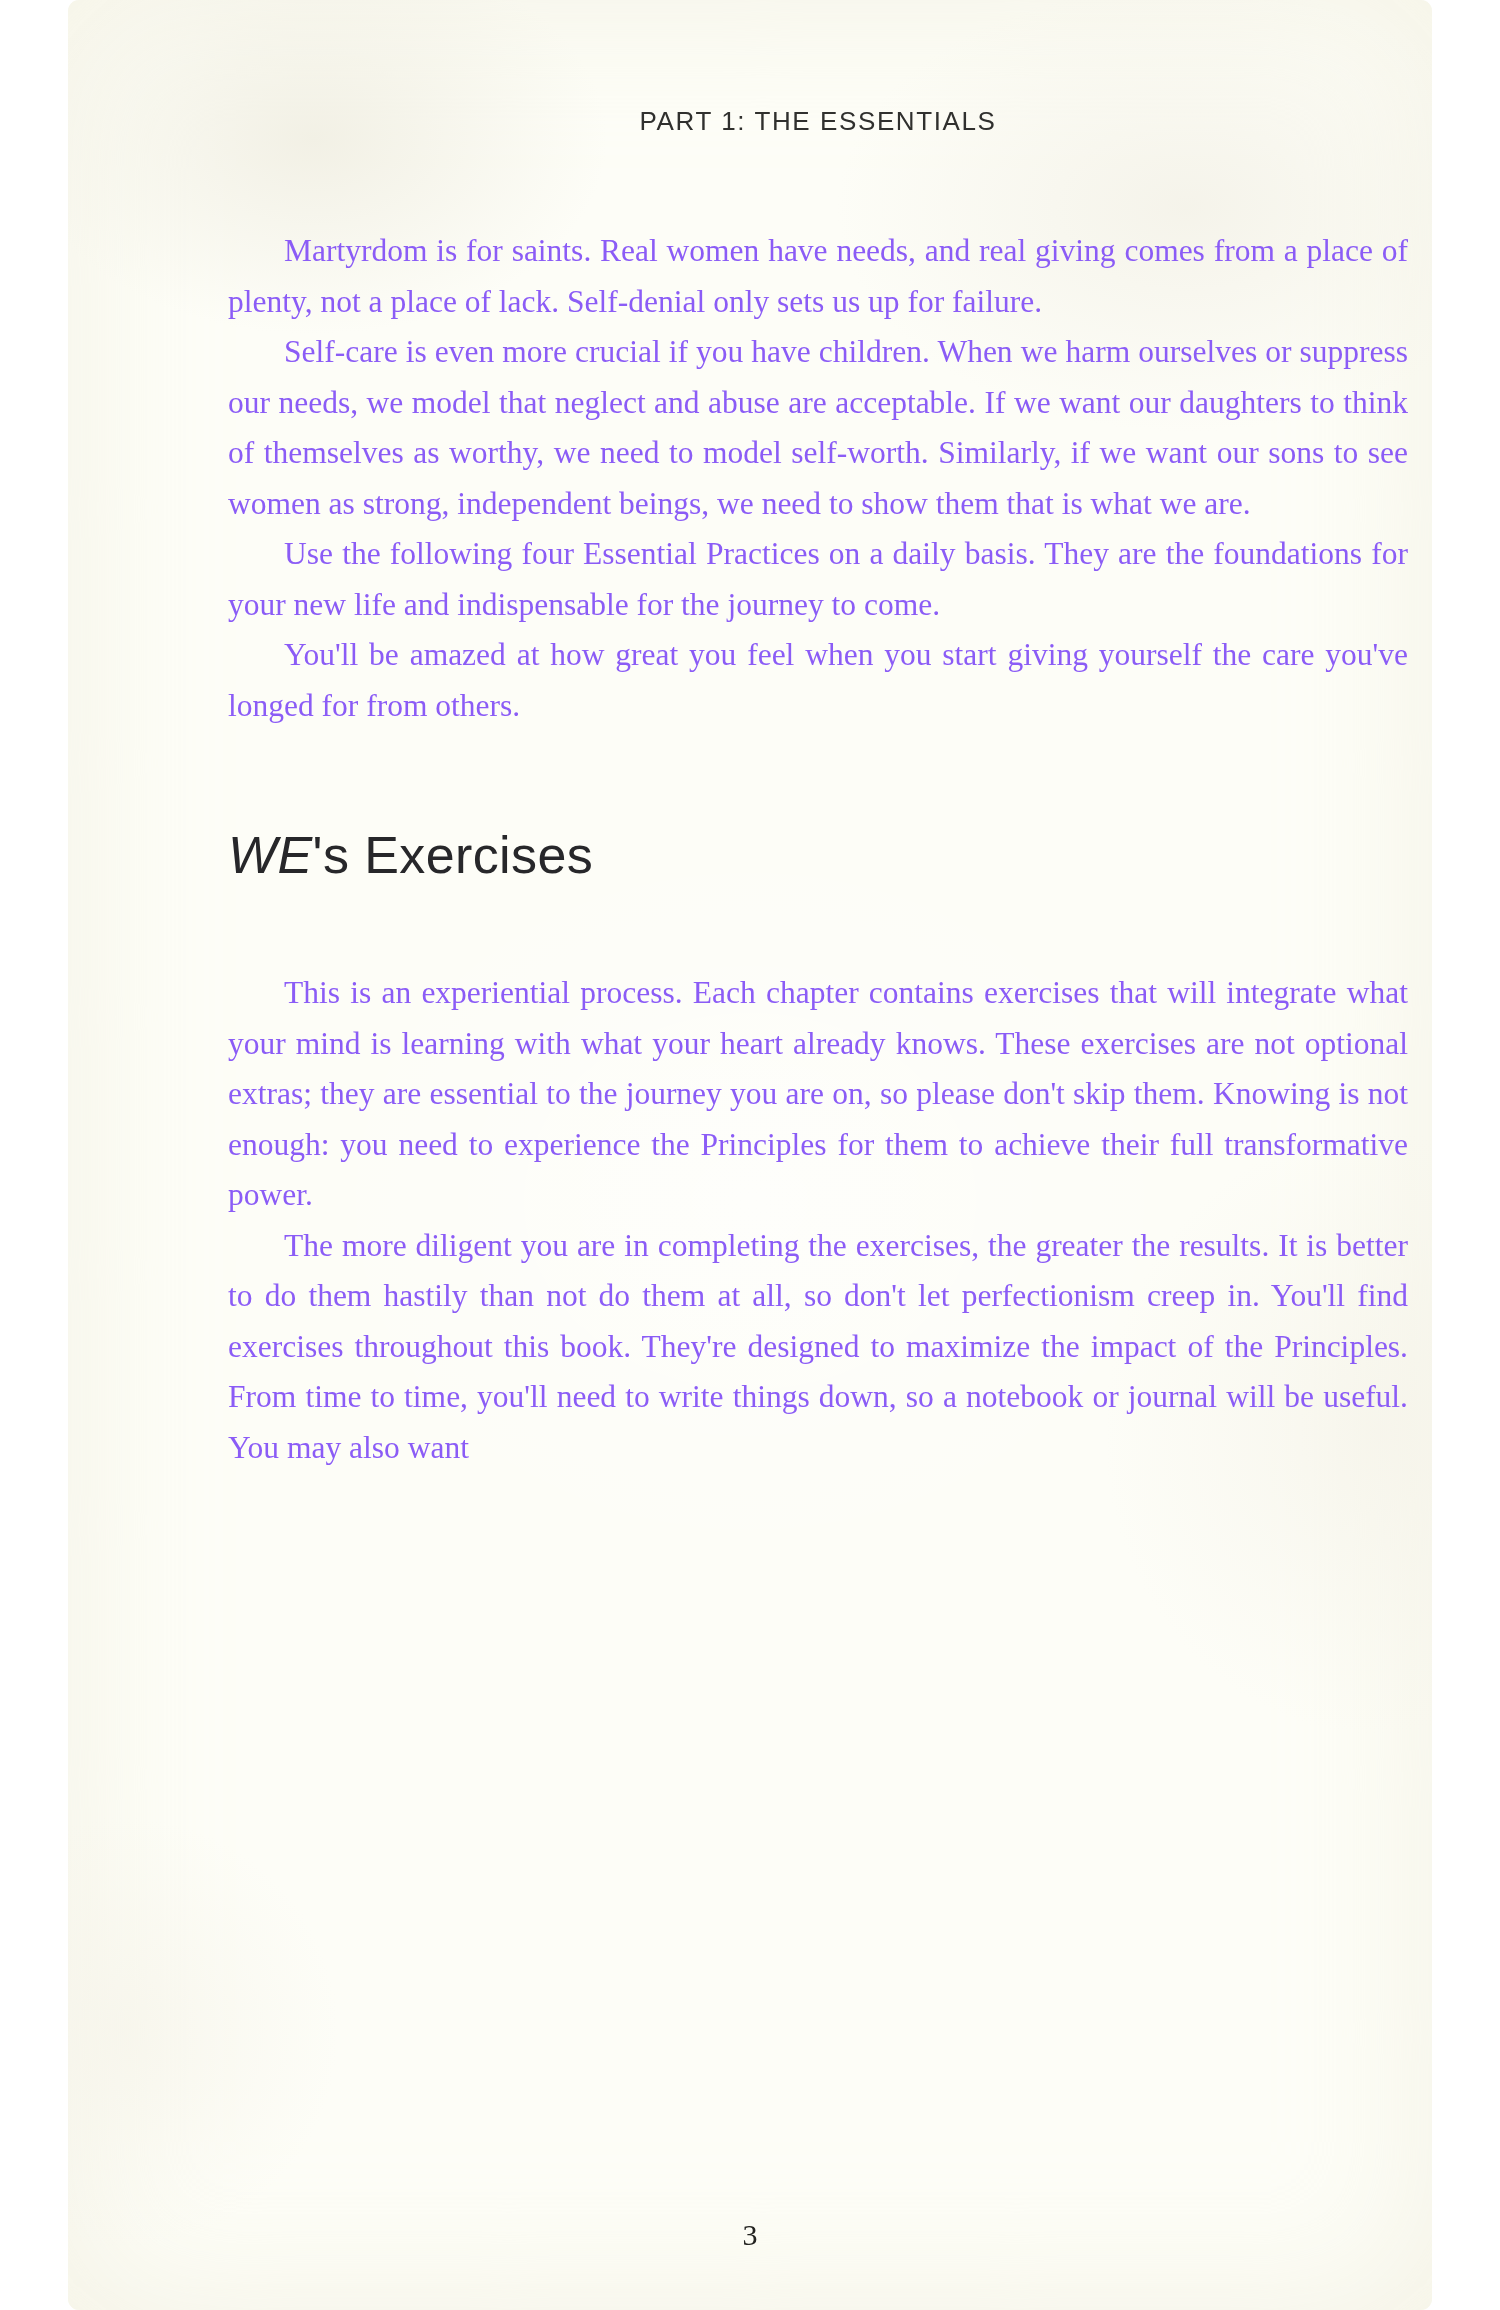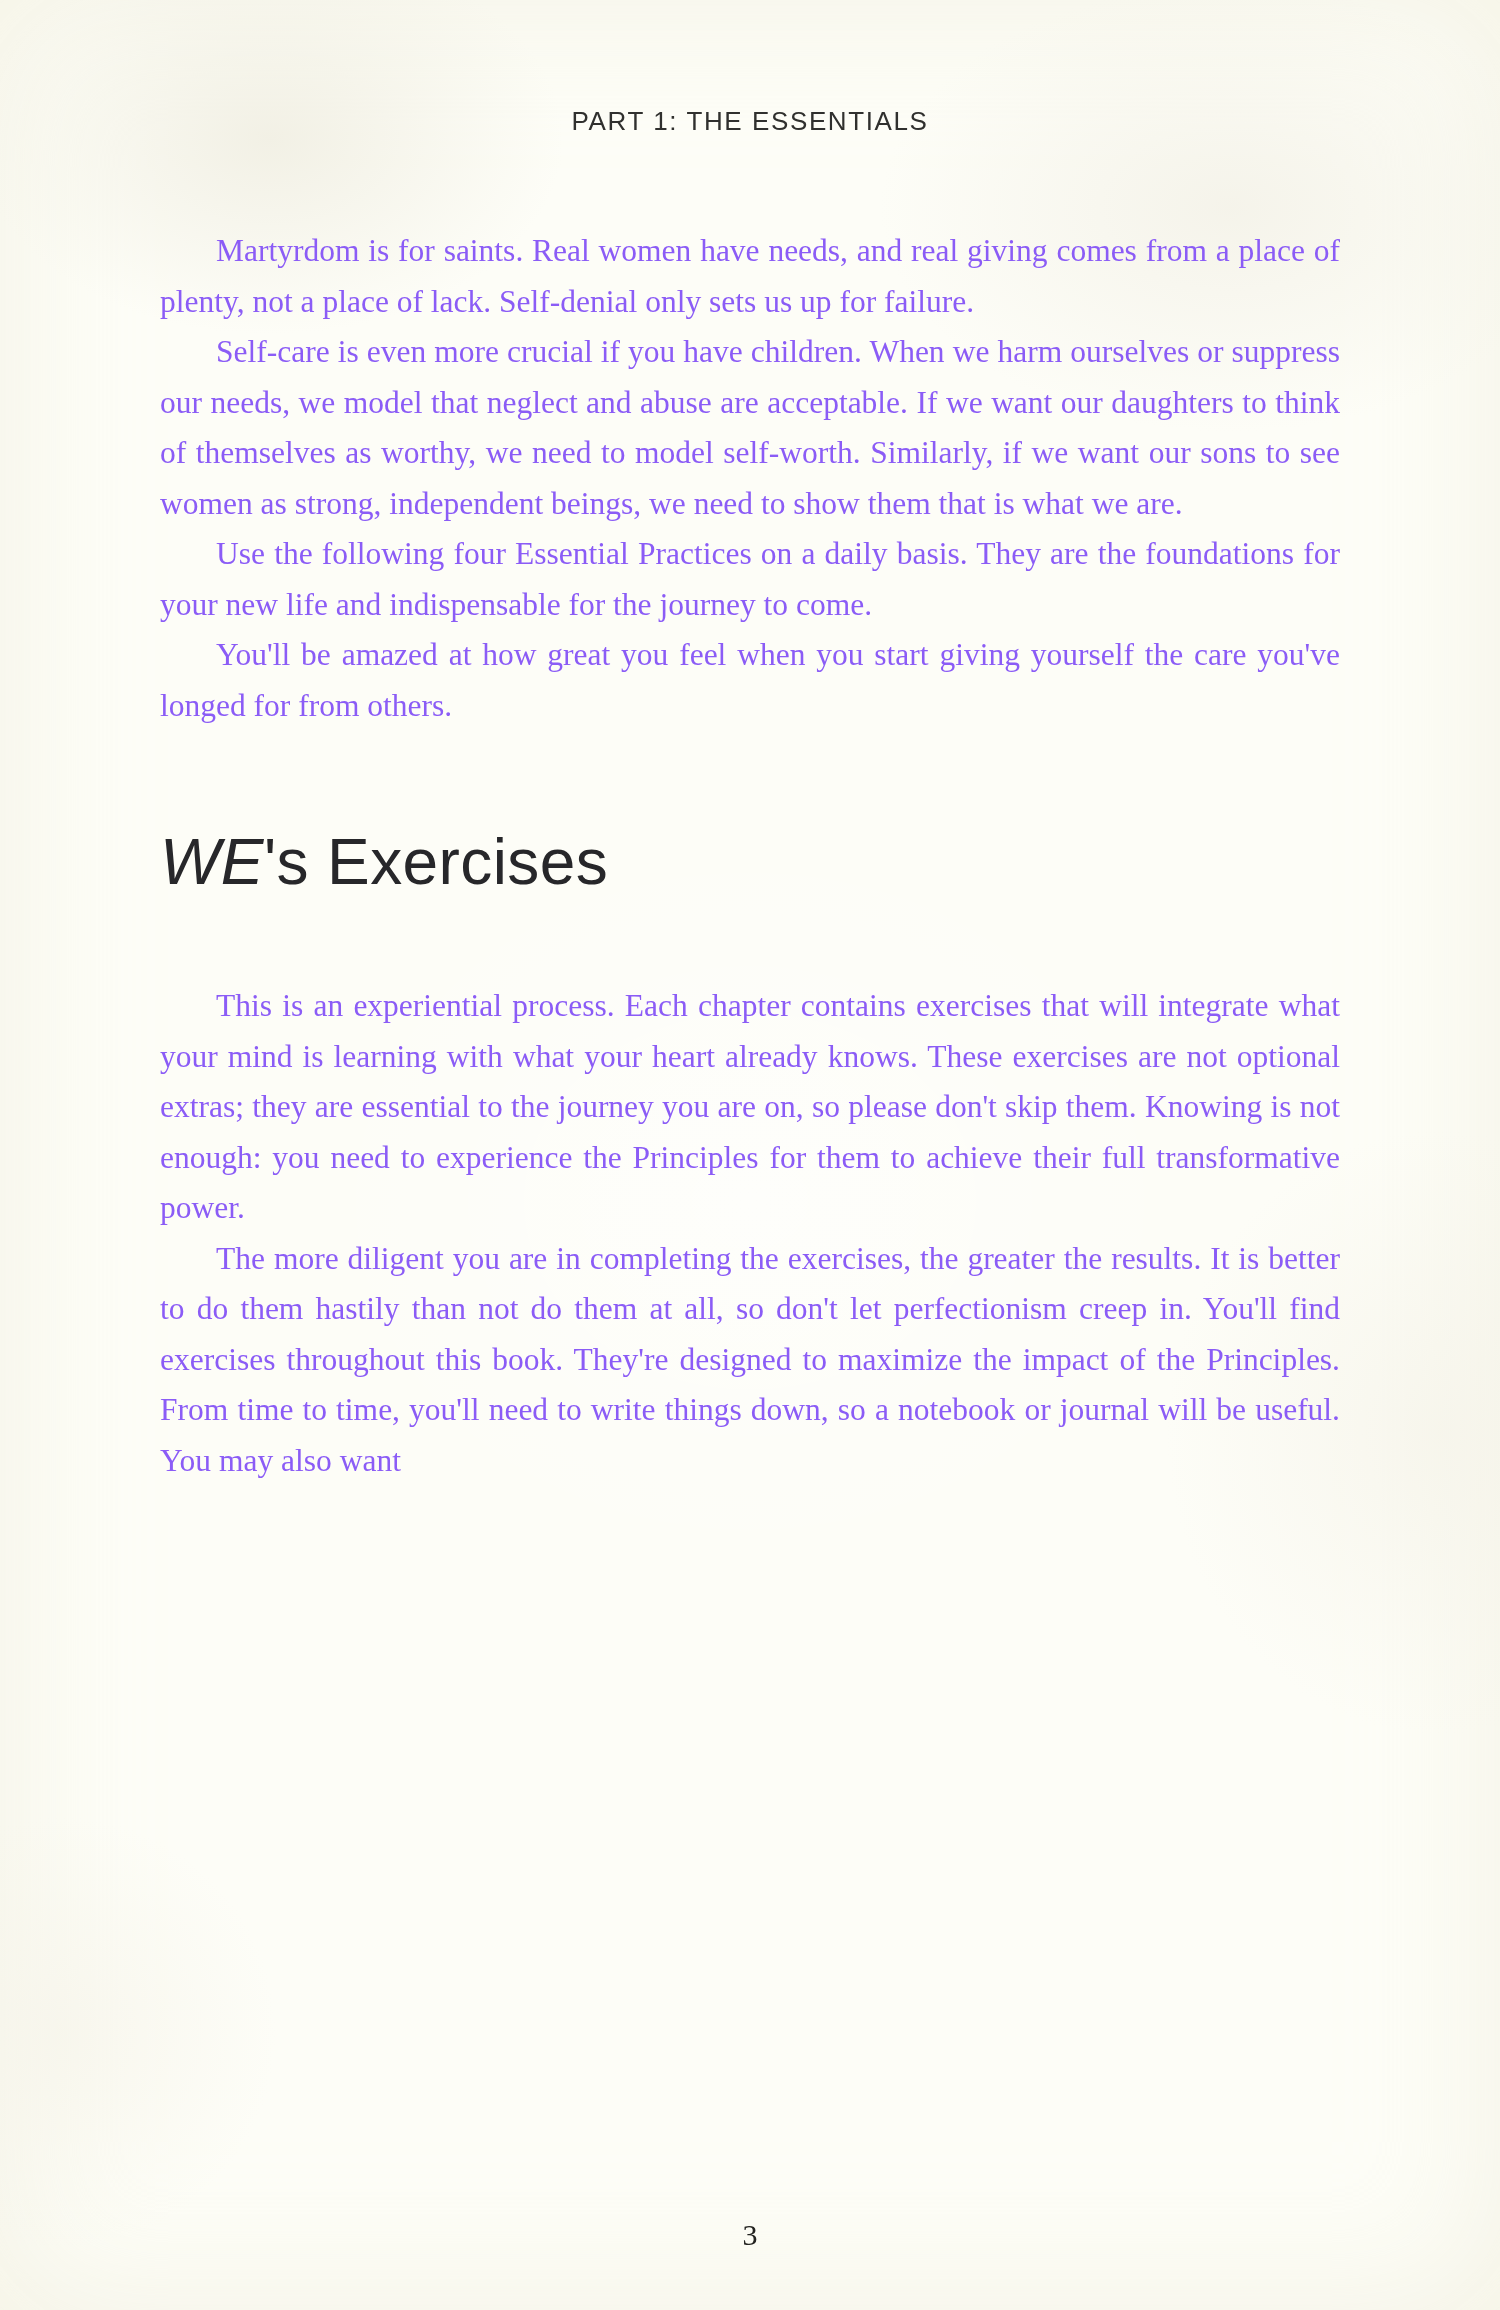--- a/index.html
+++ b/index.html
@@ -3,27 +3,28 @@
 <meta charset="utf-8">
 <style>
   html, body {
     margin: 0;
     padding: 0;
     background: #ffffff;
   }
 
   .page {
     position: relative;
-    width: 1500px;
+    width: 1364px;
     height: 2310px;
     margin: 0 auto;
     background: #fdfdf7;
     overflow: hidden;
     
     box-shadow: inset 0 0 140px rgba(236, 233, 214, 0.55);
+    border-radius: 11px;
   }
 
   
   .paper-grain {
     position: absolute;
     inset: 0;
     pointer-events: none;
     background:
       radial-gradient(ellipse 420px 280px at 18% 6%, rgba(240,238,226,0.85), rgba(255,255,255,0) 70%),
       radial-gradient(ellipse 500px 320px at 82% 9%, rgba(243,241,231,0.8), rgba(255,255,255,0) 70%),
@@ -63,21 +64,21 @@
     color: #8b5cf6;
     text-align: justify;
     text-justify: inter-word;
     text-indent: 56px;
     hyphens: none;
   }
 
   .section-heading {
     font-family: "Liberation Sans", sans-serif;
     font-weight: 300;
-    font-size: 64px;
+    font-size: 52px;
     color: #27272a;
     letter-spacing: 0.4px;
     margin: 0;
     line-height: 1.1;
   }
 
   .section-heading .we-mark {
     font-style: italic;
   }
 

